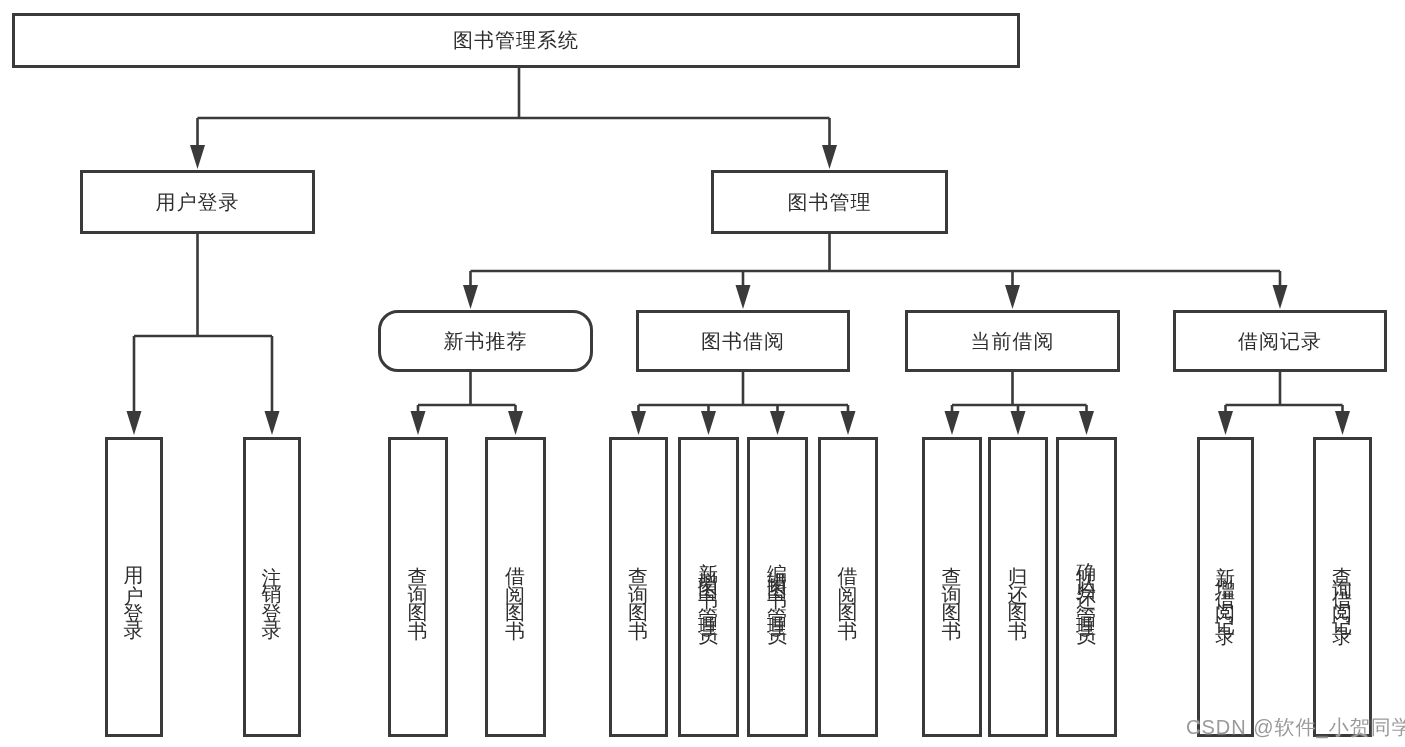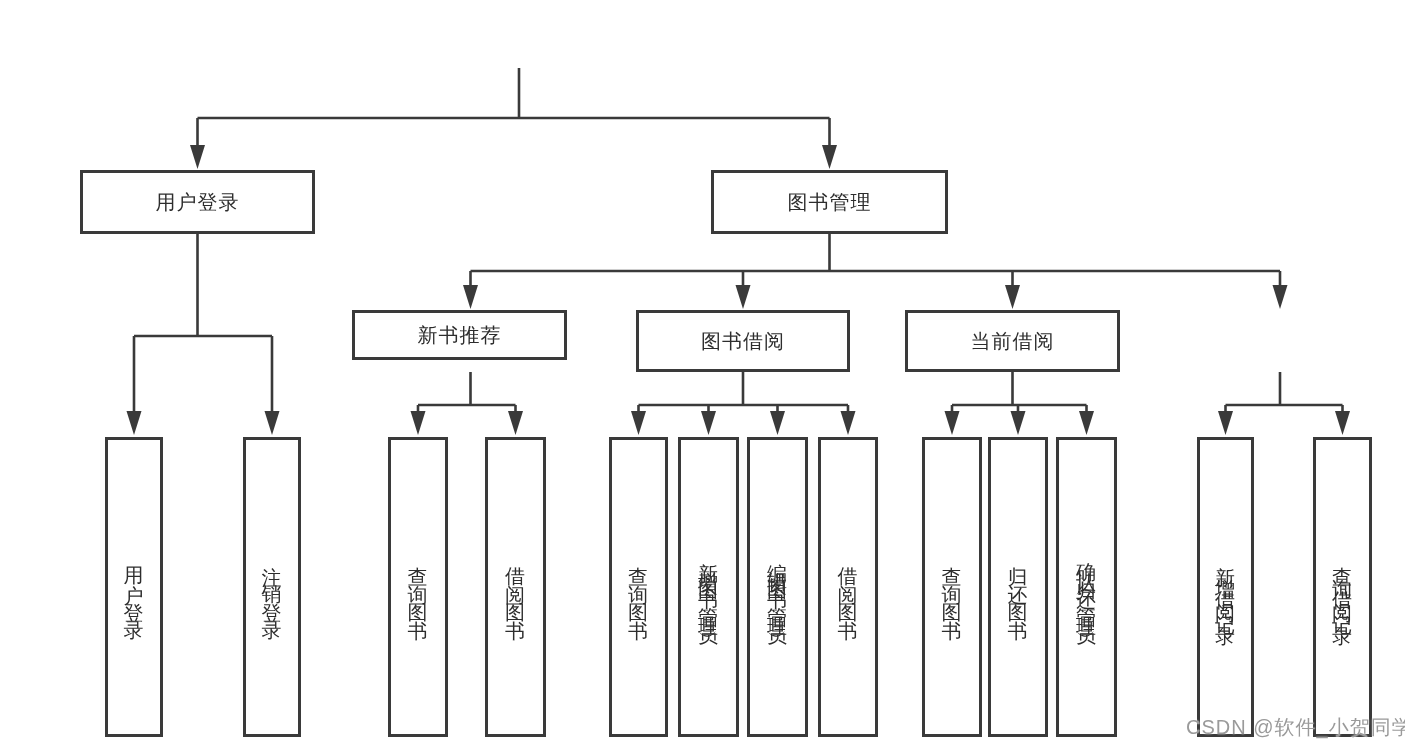--- a/index.html
+++ b/index.html
@@ -98,36 +98,42 @@
     <path d="M1012.5,372 V405 M952,405 H1086.5 M952,405 V416 M1018,405 V416 M1086.5,405 V416"></path>
     <polygon points="944.5,411 959.5,411 952,435"></polygon>
     <polygon points="1010.5,411 1025.5,411 1018,435"></polygon>
     <polygon points="1079,411 1094,411 1086.5,435"></polygon>
 
     <path d="M1280,372 V405 M1225.5,405 H1342.5 M1225.5,405 V416 M1342.5,405 V416"></path>
     <polygon points="1218,411 1233,411 1225.5,435"></polygon>
     <polygon points="1335,411 1350,411 1342.5,435"></polygon>
   </svg>
 
+  <div class="node h-node" style="left:12px; top:13px; width:1008px; height:55px;">
+    <span class="label">图书管理系统</span>
+  </div>
 
   <div class="node h-node" style="left:80px; top:170px; width:235px; height:64px;">
     <span class="label">用户登录</span>
   </div>
   <div class="node h-node" style="left:711px; top:170px; width:237px; height:64px;text-align:right;">
     <span class="label">图书管理</span>
   </div>
 
-  <div class="node h-node" style="left:352px; top:310px; width:215px; height:50px;">
+  <div class="node h-node" style="left:378px; top:310px; width:215px; height:62px;border-radius:20px;">
     <span class="label">新书推荐</span>
   </div>
   <div class="node h-node" style="left:905px; top:310px; width:215px; height:62px;">
     <span class="label">当前借阅</span>
   </div>
   <div class="node h-node" style="left:636px; top:310px; width:214px; height:62px;">
     <span class="label">图书借阅</span>
+  </div>
+  <div class="node h-node" style="left:1173px; top:310px; width:214px; height:62px;">
+    <span class="label">借阅记录</span>
   </div>
 
   <div class="node v-node" style="left:105px; top:437px; width:58px; height:300px;">
     <span class="label">用户登录</span>
   </div>
   <div class="node v-node" style="left:243px; top:437px; width:58px; height:300px;">
     <span class="label">注销登录</span>
   </div>
 
   <div class="node v-node" style="left:388px; top:437px; width:60px; height:300px;">

